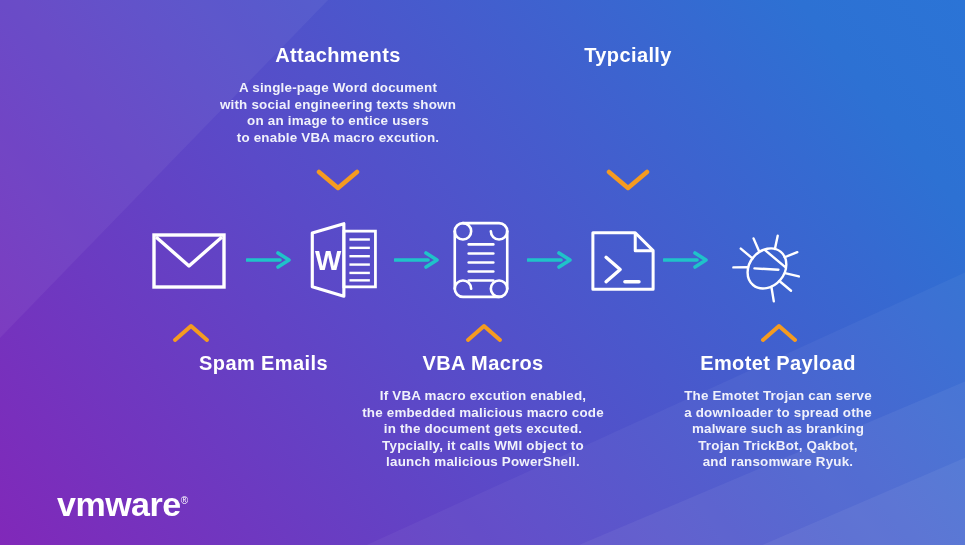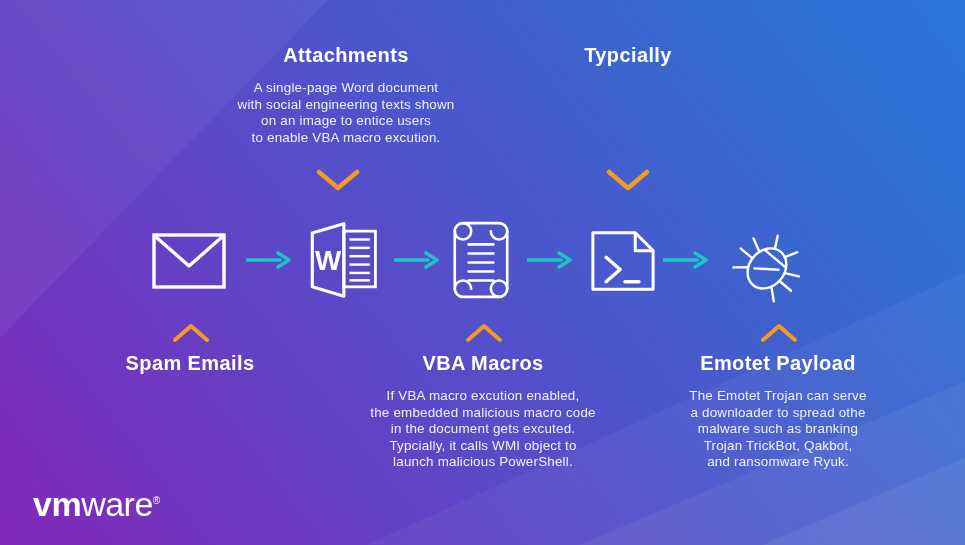--- a/index.html
+++ b/index.html
@@ -16,45 +16,45 @@
   .ov-br2{background:rgba(255,255,255,0.055);clip-path:polygon(100% 70%,100% 100%,60% 100%);}
   .ov-br3{background:rgba(255,255,255,0.06);clip-path:polygon(100% 84%,100% 100%,79% 100%);}
 
   .anno{position:absolute;text-align:center;color:#fff;}
   .anno h2{
     margin:0 0 13px 0;
     font-size:20px;font-weight:600;letter-spacing:0.4px;color:#ffffff;
   }
   .anno p{
     margin:0;
-    font-size:13.4px;font-weight:400;line-height:16.6px;letter-spacing:0.2px;
+    font-size:13.4px;font-weight:700;line-height:16.6px;letter-spacing:0.2px;
     color:#f0f1fb;white-space:pre-line;
   }
 
   .abs{position:absolute;}
   .icon-svg{display:block;}
 
   .logo{
     position:absolute;left:33px;top:487px;
     color:#fff;font-size:34px;letter-spacing:-0.5px;line-height:1;
   }
-  .logo .b{font-weight:700;}
-  .logo .l{font-weight:400;}
+  .logo .b{font-weight:700;margin-left:24px;}
+  .logo .l{font-weight:700;}
   .logo .r{font-size:10px;vertical-align:super;font-weight:400;letter-spacing:0;}
 </style>
 </head>
 <body>
 
 <div class="canvas">
   <div class="overlay ov-tl"></div>
   <div class="overlay ov-br1"></div>
   <div class="overlay ov-br2"></div>
   <div class="overlay ov-br3"></div>
 
-  <div class="anno" style="left:196px;top:44px;width:300px;">
+  <div class="anno" style="left:188px;top:44px;width:300px;">
     <h2>Attachments</h2>
     <p>A single-page Word document
 with social engineering texts shown
 on an image to entice users
 to enable VBA macro excution.</p>
   </div>
   <div class="anno" style="left:478px;top:44px;width:300px;">
     <h2>Typcially</h2>
   </div>
 
@@ -148,21 +148,21 @@
   <svg class="abs icon-svg" style="left:172px;top:323px;" width="38" height="20" viewBox="0 0 38 20">
     <polyline points="3,17 19,3 35,17" fill="none" stroke="#f59b20" stroke-width="4" stroke-linecap="round" stroke-linejoin="round"></polyline>
   </svg>
   <svg class="abs icon-svg" style="left:465px;top:323px;" width="38" height="20" viewBox="0 0 38 20">
     <polyline points="3,17 19,3 35,17" fill="none" stroke="#f59b20" stroke-width="4" stroke-linecap="round" stroke-linejoin="round"></polyline>
   </svg>
   <svg class="abs icon-svg" style="left:760px;top:323px;" width="38" height="20" viewBox="0 0 38 20">
     <polyline points="3,17 19,3 35,17" fill="none" stroke="#f59b20" stroke-width="4" stroke-linecap="round" stroke-linejoin="round"></polyline>
   </svg>
 
-  <div class="anno" style="left:60px;top:352px;width:260px;">
+  <div class="anno" style="left:68px;top:352px;width:260px;text-align:right;">
     <h2>Spam Emails</h2>
   </div>
   <div class="anno" style="left:628px;top:352px;width:300px;">
     <h2>Emotet Payload</h2>
     <p>The Emotet Trojan can serve
 a downloader to spread othe
 malware such as branking
 Trojan TrickBot, Qakbot,
 and ransomware Ryuk.</p>
   </div>

